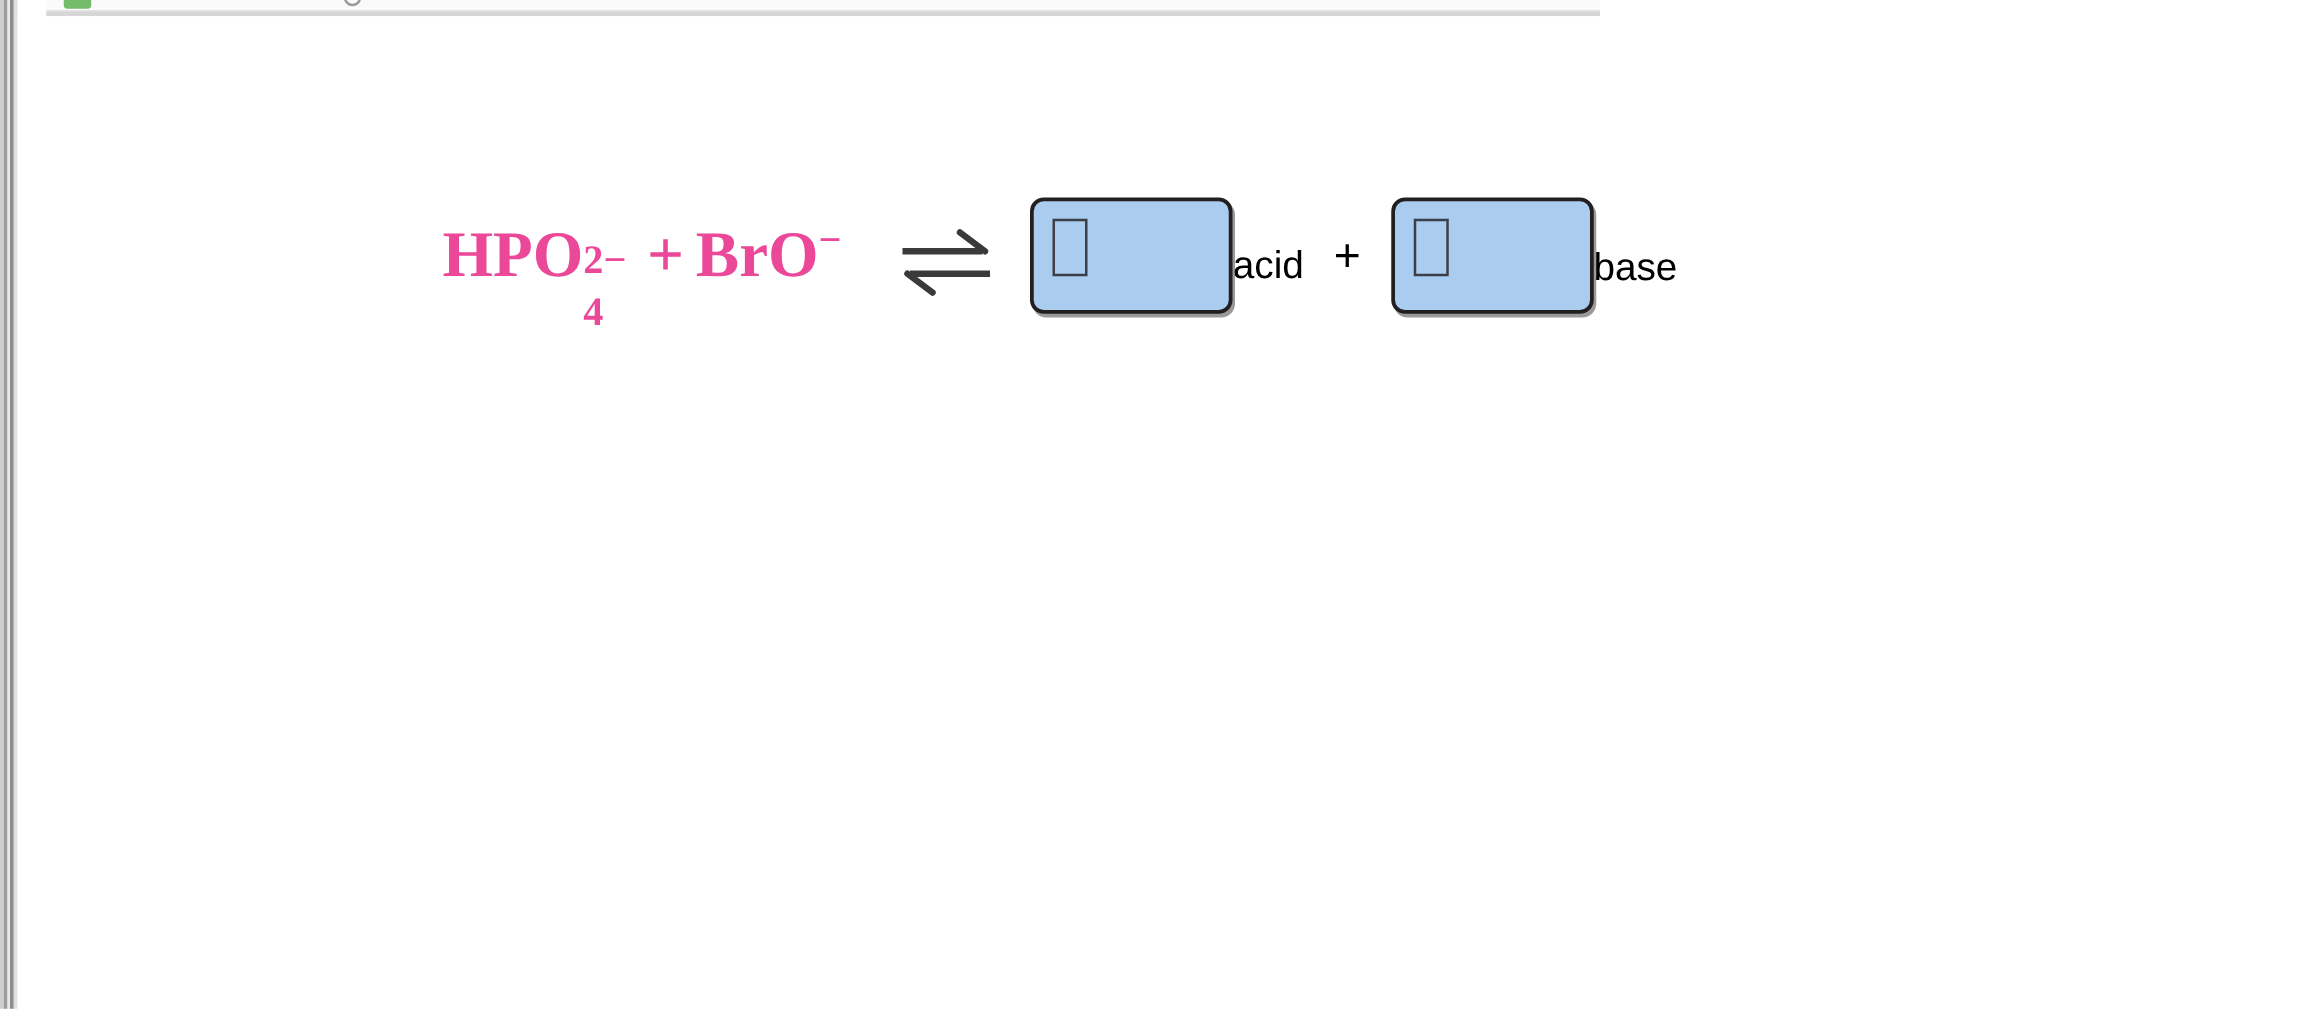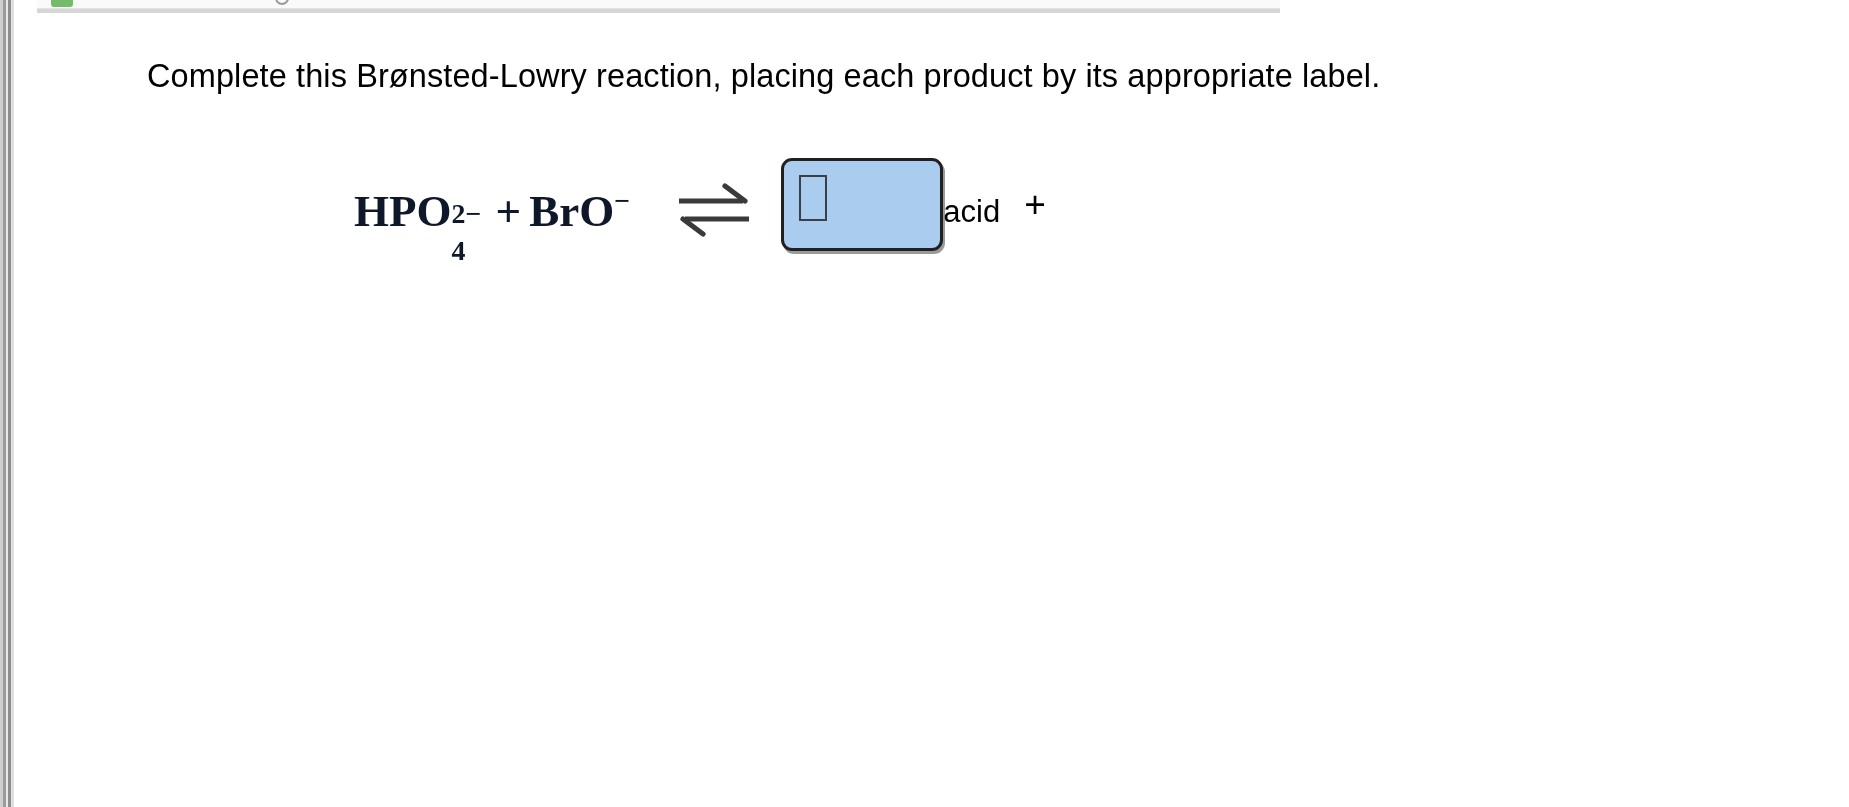--- a/index.html
+++ b/index.html
@@ -102,25 +102,25 @@
     position: absolute;
     left: 340px;
     top: 145px;
     display: flex;
     align-items: flex-start;
   }
 
   .reactants {
     font-family: "Liberation Serif", "DejaVu Serif", serif;
     font-weight: bold;
-    font-size: 45px;
+    font-size: 52px;
     line-height: 1;
-    color: #0f172a;
+    color: #ec4899;
     white-space: nowrap;
-    margin-top: 31px;
+    margin-top: 21px;
   }
   .reactants sup {
     font-size: 0.62em;
     vertical-align: super;
     line-height: 0;
   }
   .charge-stack {
     display: inline-block;
     position: relative;
     width: 0.80em;
@@ -212,21 +212,20 @@
 <div class="left-frame">
   <div class="bar bar-a"></div>
   <div class="bar bar-b"></div>
   <div class="bar bar-c"></div>
   <div class="bar bar-d"></div>
   <div class="bar bar-e"></div>
 </div>
 
 <div class="content">
 
-  <div class="prompt">Complete this Brønsted-Lowry reaction, placing each product by its appropriate label.</div>
 
   <div class="equation">
 
     <div class="reactants">
       <span>HPO</span><span class="charge-stack"><span class="sup-part">2−</span><span class="sub-part">4</span></span><span class="plus-sign-rx">+</span><span>BrO</span><sup>−</sup>
     </div>
 
     <svg class="eq-arrow" viewBox="0 0 74 56">
       <g stroke="#3a3a3a" stroke-width="5.2" fill="none" stroke-linecap="butt">
         <line x1="2" y1="19" x2="66" y2="19"></line>
@@ -243,18 +242,25 @@
       <div class="dropzone-cell">
         <div class="dropzone">
           <div class="placeholder-slot"></div>
           <span></span>
         </div>
         <div class="dz-label dz-label-acid">acid</div>
       </div>
 
       <div class="plus-between">+</div>
 
+      <div class="dropzone-cell">
+        <div class="dropzone">
+          <div class="placeholder-slot"></div>
+          <span></span>
+        </div>
+        <div class="dz-label dz-label-base">base</div>
+      </div>
 
     </div>
 
   </div>
 
 </div>
 
 </body></html>

